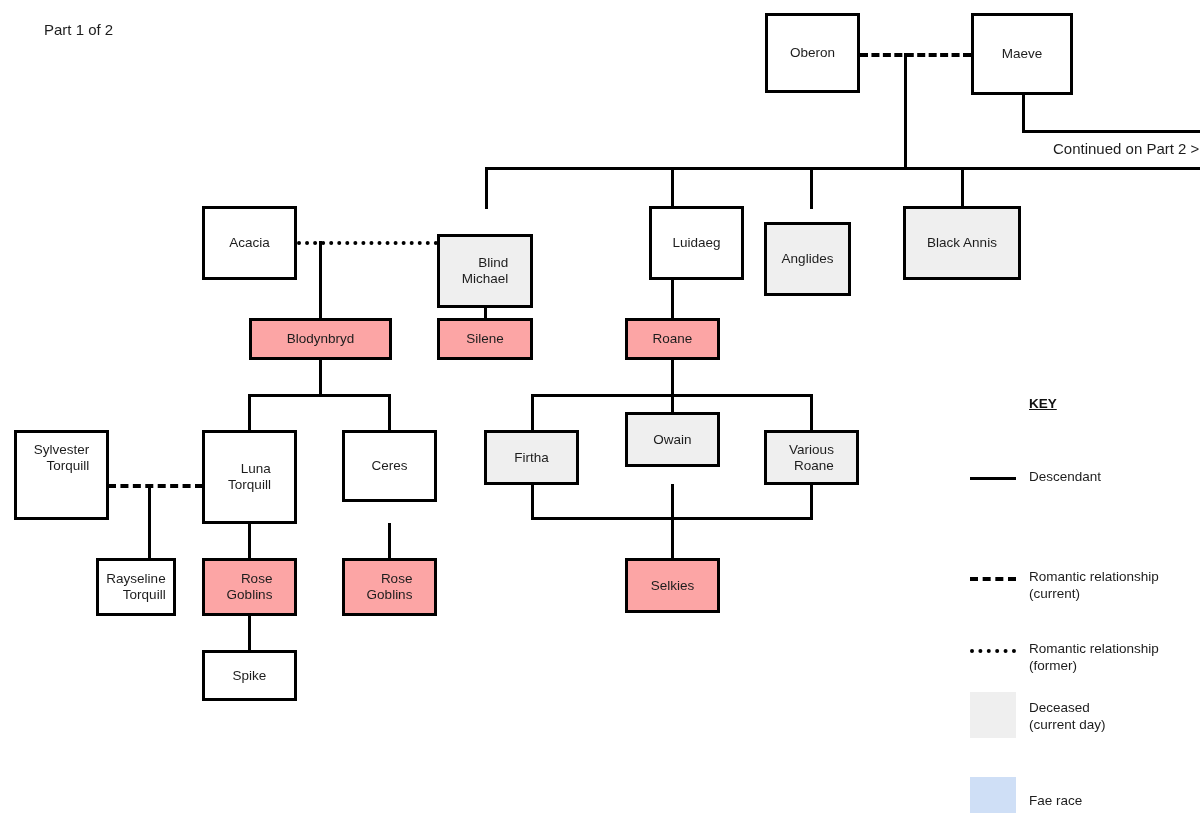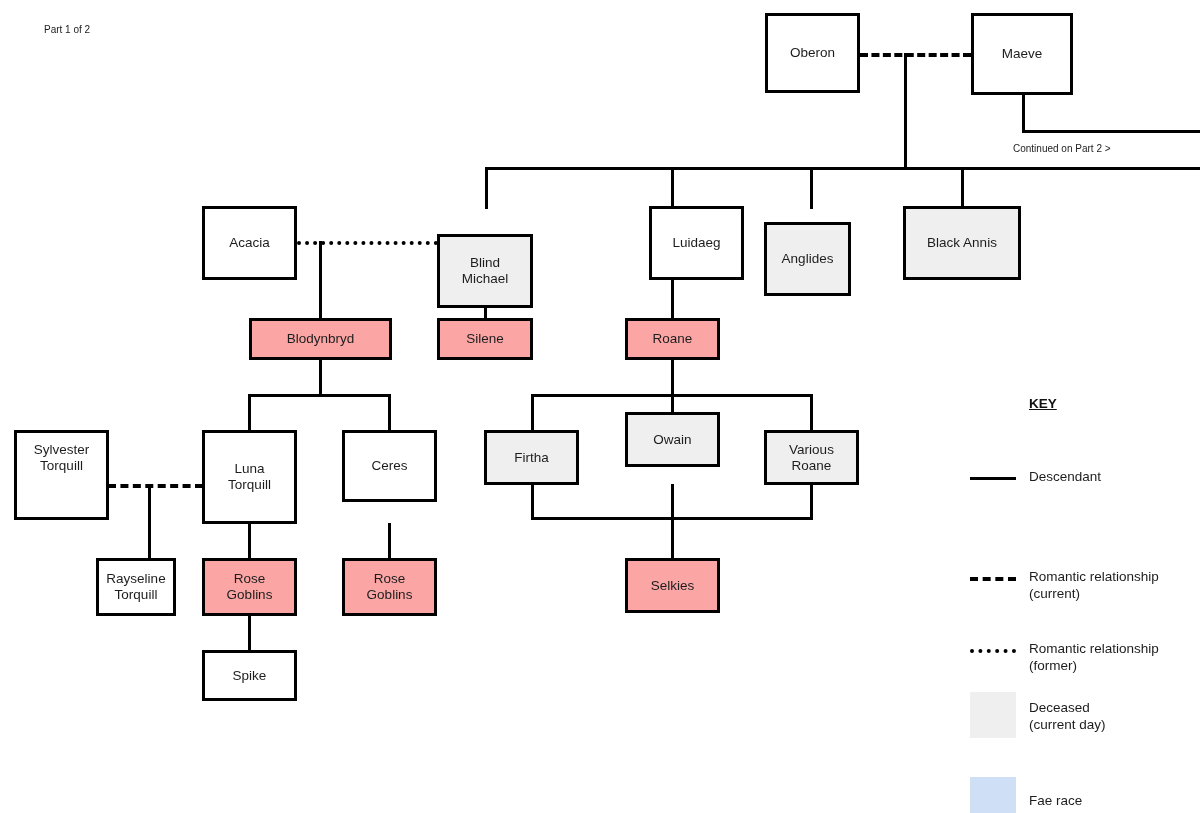--- a/index.html
+++ b/index.html
@@ -21,21 +21,21 @@
   }
   
   .node {
     position: absolute;
     box-sizing: border-box;
     border: 3px solid #000000;
     background: #ffffff;
     display: flex;
     align-items: center;
     justify-content: center;
-    text-align: center;
+    text-align: right;
     font-size: 13.5px;
     line-height: 16px;
     color: #1d1d1d;
     z-index: 3;
     white-space: pre-line;
     padding: 18px;
   }
   .node.deceased { background: #efefef; }
   .node.fae      { background: #fca5a5; }
 
@@ -57,28 +57,28 @@
   .dotln {
     position: absolute;
     z-index: 2;
     height: 0;
     border-top: 4px dotted #000000;
   }
 
   
   .ftext {
     position: absolute;
-    font-size: 10px;
+    font-size: 15px;
     line-height: 16px;
     color: #1d1d1d;
     white-space: pre-line;
     z-index: 4;
   }
   #part-label { left: 44px; top: 22px; }
-  #continued-label { left: 1013px; top: 141px; text-align: right; }
+  #continued-label { left: 1053px; top: 141px; text-align: right; }
 
   
   #key {
     position: absolute;
     left: 962px;
     top: 396px;
     width: 238px;
     z-index: 4;
   }
   #key-title {

